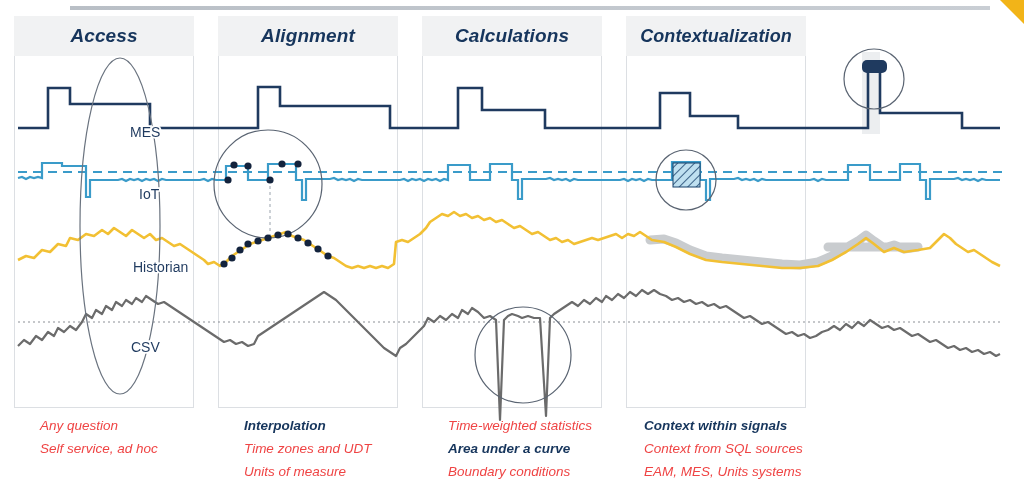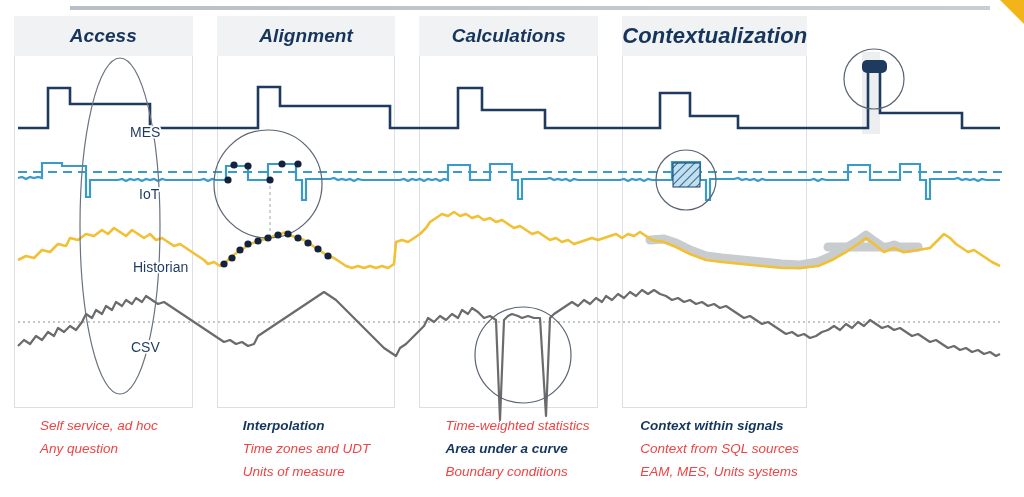--- a/index.html
+++ b/index.html
@@ -14,21 +14,21 @@
 
   
   #stages{position:absolute;left:14px;top:16px;width:996px;height:466px;
           display:grid;grid-template-columns:repeat(5,1fr);gap:24px;font-style:italic;}
   .stage{position:relative;display:flex;flex-direction:column;}
 
   .stage-header{height:40px;background:#f1f2f3;display:flex;align-items:center;
                 justify-content:center;}
   .stage-header .title{font-size:19px;font-weight:bold;color:#16355c;
                 letter-spacing:.1px;white-space:nowrap;}
-  .stage-5 .stage-header .title{font-size:22px;}
+  .stage-5 .stage-header .title{font-size:18px;}
 
   .stage-panel{flex:1 1 auto;border:1px solid #dcdfe3;border-top:none;
                background:#ffffff;}
 
   .stage-bullets{height:74px;padding:6px 0 0 26px;box-sizing:border-box;}
   .stage-5 .stage-bullets{padding-left:18px;}
   .bullet{font-size:13.5px;line-height:23px;color:#ef4444;white-space:nowrap;}
   .bullet.bold{font-weight:bold;color:#16355c;}
 
   
@@ -42,22 +42,22 @@
 <div id="corner-triangle"></div>
 
 <div id="stages">
 
   <div class="stage stage-1">
     <div class="stage-header">
       <span class="title">Access</span>
     </div>
     <div class="stage-panel"></div>
     <div class="stage-bullets">
+      <div class="bullet">Any question</div>
       <div class="bullet">Self service, ad hoc</div>
-      <div class="bullet">Any question</div>
     </div>
   </div>
 
   <div class="stage stage-2">
     <div class="stage-header">
       <span class="title">Alignment</span>
     </div>
     <div class="stage-panel"></div>
     <div class="stage-bullets">
       <div class="bullet bold">Interpolation</div>

